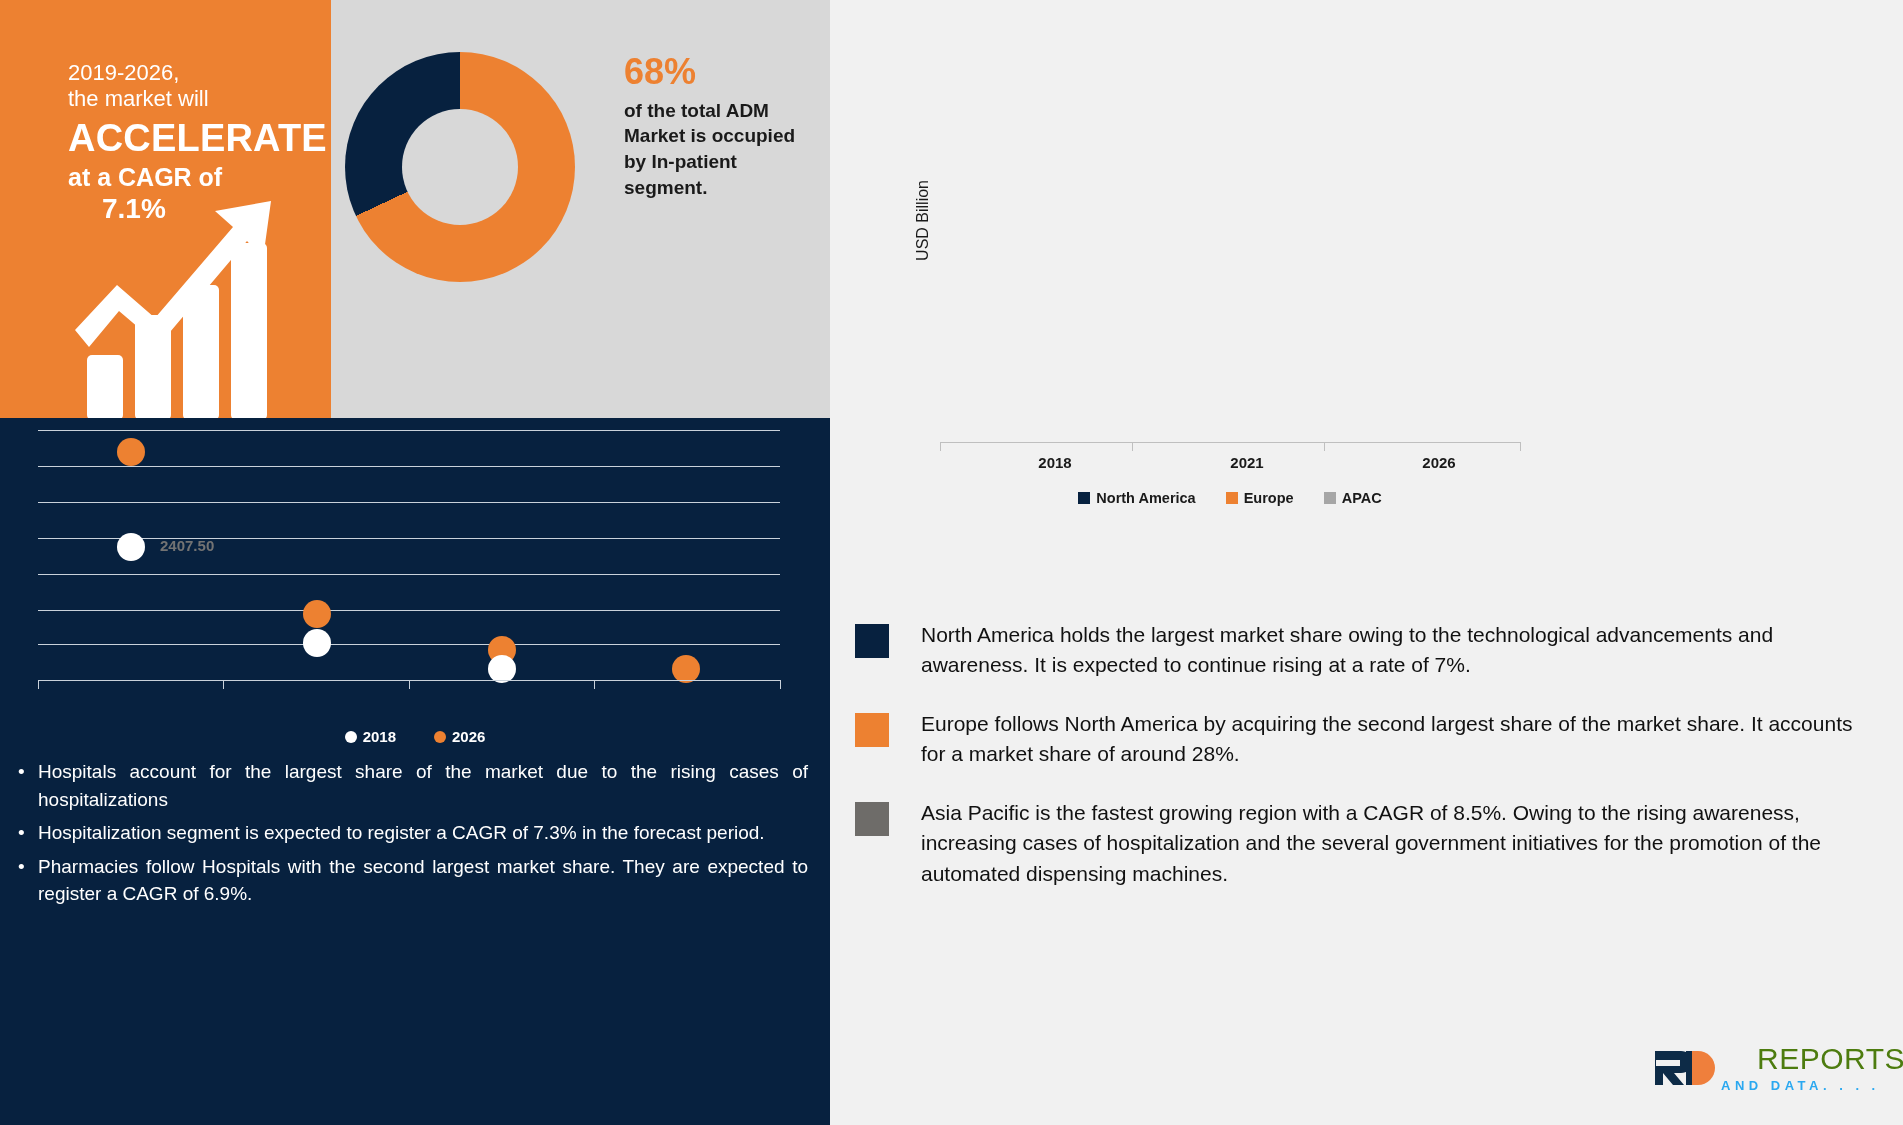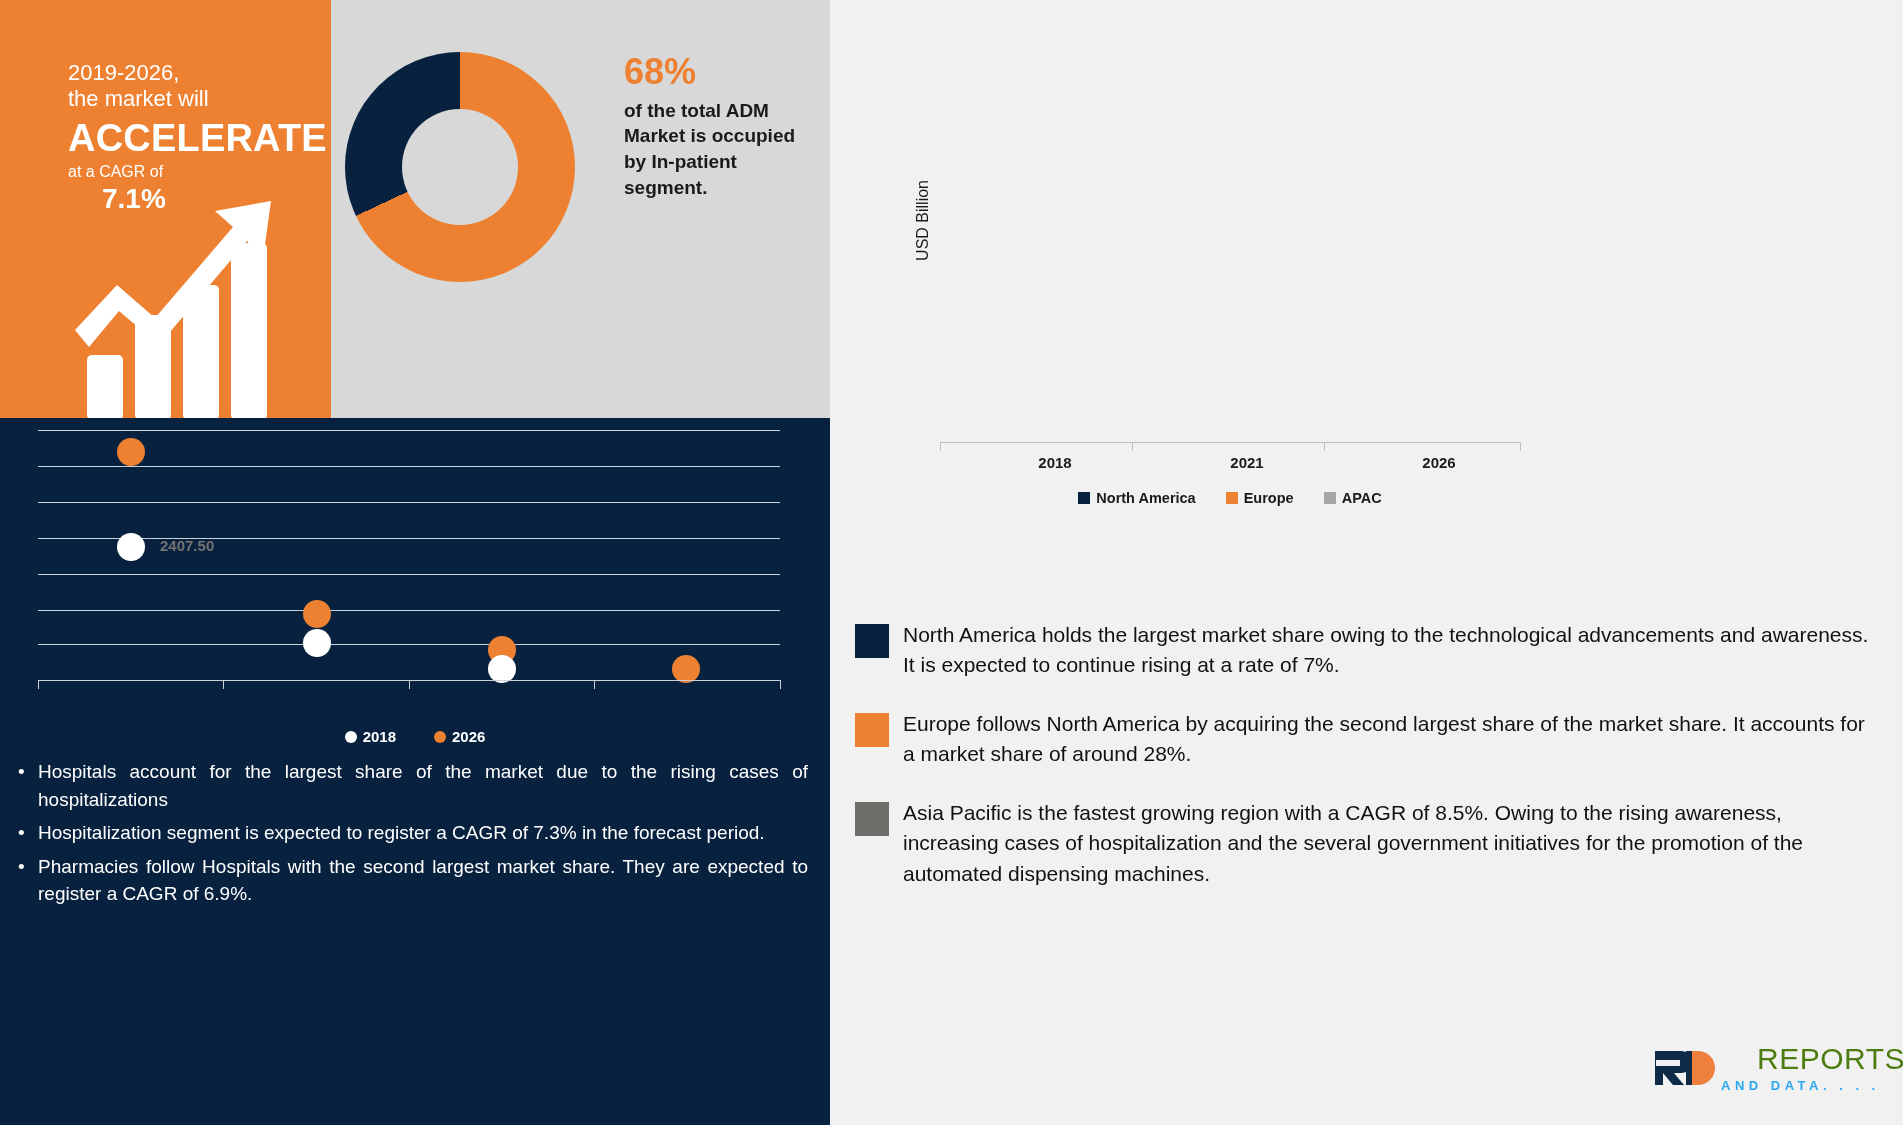--- a/index.html
+++ b/index.html
@@ -10,21 +10,21 @@
   .panel-orange{position:absolute;left:0;top:0;width:331px;height:418px;background:#ed8131;}
   .panel-gray{position:absolute;left:331px;top:0;width:499px;height:418px;background:#d8d8d8;}
   .panel-navy{position:absolute;left:0;top:418px;width:830px;height:707px;background:#07213f;}
   .panel-right{position:absolute;left:830px;top:0;width:1073px;height:1125px;background:#f1f1f1;}
 
   
   .acc{position:absolute;left:68px;top:60px;color:#fff;line-height:1.18;}
   .acc .l1{font-size:22px;font-weight:400;}
   .acc .l2{font-size:22px;font-weight:400;}
   .acc .l3{font-size:38px;font-weight:700;letter-spacing:.2px;margin:4px 0 2px;}
-  .acc .l4{font-size:16px;font-weight:400;}
+  .acc .l4{font-size:25px;font-weight:700;}
   .acc .l5{font-size:28px;font-weight:700;margin-left:34px;}
 
   .growth-icon{position:absolute;left:55px;top:185px;width:230px;height:235px;}
 
   
   .donut-wrap{position:absolute;left:345px;top:52px;width:230px;height:230px;}
   .donut{width:230px;height:230px;border-radius:50%;
     background:conic-gradient(#ed8131 0deg 244.8deg,#07213f 244.8deg 360deg);}
   .donut-hole{position:absolute;left:57px;top:57px;width:116px;height:116px;border-radius:50%;background:#d8d8d8;}
 
@@ -74,21 +74,21 @@
     transform:translateX(-50%);white-space:nowrap;}
   .cat-label{position:absolute;top:424px;font-size:15px;font-weight:700;color:#1a1a1a;
     transform:translateX(-50%);white-space:nowrap;}
   .bar-legend{position:absolute;left:40px;top:460px;width:580px;display:flex;justify-content:center;
     gap:30px;align-items:center;}
   .bl-item{display:flex;align-items:center;gap:6px;font-size:14.5px;font-weight:700;color:#1a1a1a;}
   .bl-sw{width:12px;height:12px;}
 
   
   .rbullets{position:absolute;left:855px;top:620px;width:1020px;}
-  .rb-row{display:flex;gap:14px;margin-bottom:28px;}
+  .rb-row{display:flex;gap:32px;margin-bottom:28px;}
   .rb-sw{flex:0 0 34px;width:34px;height:34px;margin-top:4px;}
   .rb-text{flex:1;font-size:21px;line-height:1.45;color:#111;}
 
   
   .logo{position:absolute;left:1653px;top:1044px;width:220px;height:62px;}
   .logo-mark{position:absolute;left:0;top:4px;width:62px;height:40px;}
   .logo-words{position:absolute;left:68px;top:0px;}
   .logo-top{font-size:30px;font-weight:400;color:#4d7c0f;letter-spacing:.5px;line-height:1;margin-left:36px;}
   .logo-sub{font-size:13px;font-weight:600;color:#2aa8f0;letter-spacing:4.5px;line-height:1;margin-top:5px;}
 </style>

